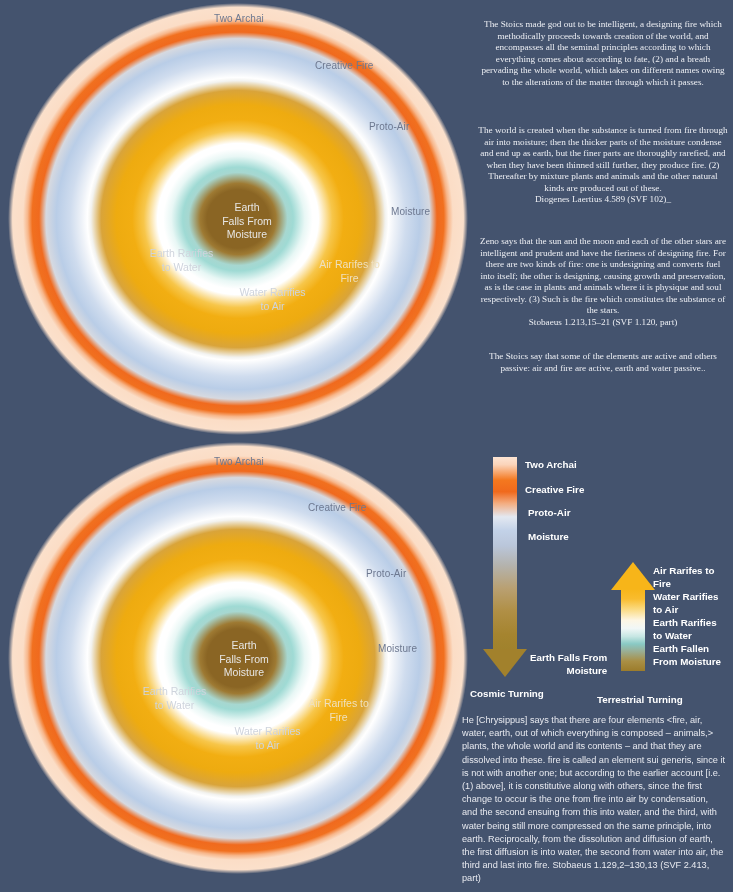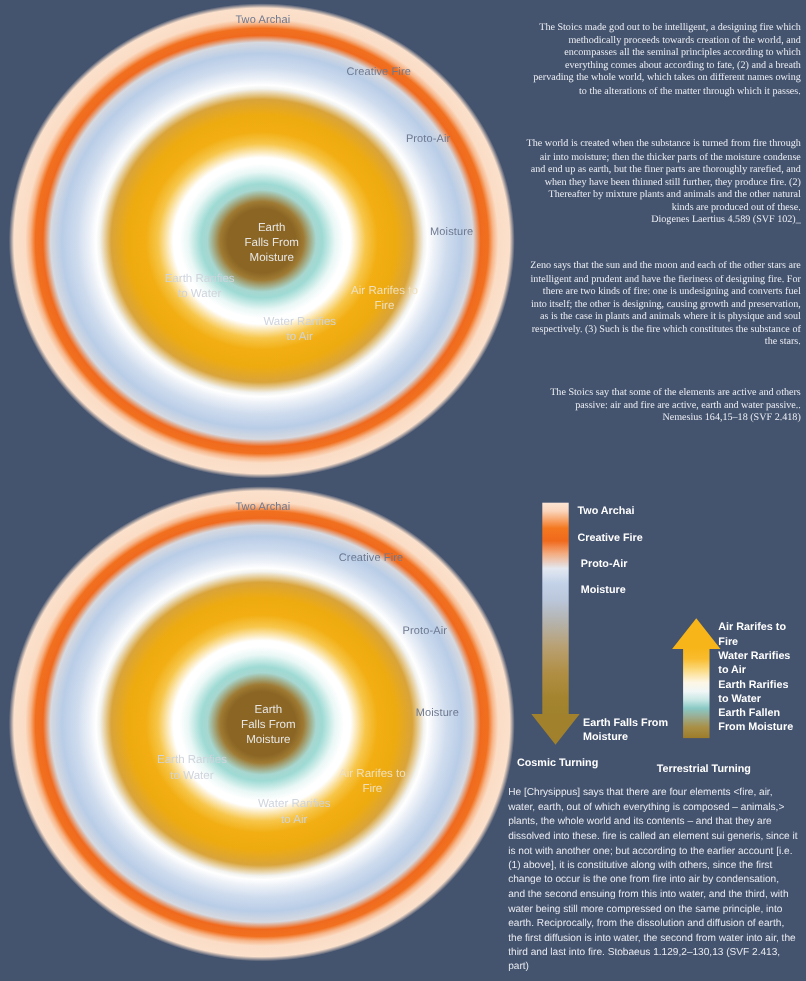--- a/index.html
+++ b/index.html
@@ -65,21 +65,21 @@
   .inner-label.dark{color:#e7e6e4;}
 
   
   .quote{
     position:absolute;
     color:#eceef3;
     font-family:"Liberation Serif", serif;
     font-size:9.2px;
     line-height:11.55px;
     width:250px;
-    text-align:right;
+    text-align:center;
   }
   .quote .cite{display:block;}
 
   
   .legend{position:absolute;}
   .bar-down{
     position:absolute;
     width:24px;
     background:linear-gradient(to bottom,
       #fde5d4 0%,
@@ -217,37 +217,37 @@
     <span>The Stoics made god out to be intelligent, a designing fire which methodically proceeds towards creation of the world, and encompasses all the seminal principles according to which everything comes about according to fate, (2) and a breath pervading the whole world, which takes on different names owing to the alterations of the matter through which it passes.</span>
   </div>
 
   <div class="quote" style="left:478px;top:125px;">
     <span>The world is created when the substance is turned from fire through air into moisture; then the thicker parts of the moisture condense and end up as earth, but the finer parts are thoroughly rarefied, and when they have been thinned still further, they produce fire. (2) Thereafter by mixture plants and animals and the other natural kinds are produced out of these.</span>
     <span class="cite">Diogenes Laertius 4.589 (SVF 102)_</span>
   </div>
 
   <div class="quote" style="left:478px;top:236px;">
     <span>Zeno says that the sun and the moon and each of the other stars are intelligent and prudent and have the fieriness of designing fire. For there are two kinds of fire: one is undesigning and converts fuel into itself; the other is designing, causing growth and preservation, as is the case in plants and animals where it is physique and soul respectively. (3) Such is the fire which constitutes the substance of the stars.</span>
+    <span class="cite">Stobaeus 1.213,15–21 (SVF 1.120, part)</span>
   </div>
 
   <div class="quote" style="left:478px;top:351px;">
     <span>The Stoics say that some of the elements are active and others passive: air and fire are active, earth and water passive..</span>
-    <span class="cite">Nemesius 164,15–18 (SVF 2.418)</span>
   </div>
 
   <div class="legend" style="left:470px;top:452px;width:130px;height:240px;">
     <div class="bar-down" style="left:23px;top:5px;height:193px;"></div>
     <div class="arrowhead-down" style="left:13px;top:197px;"></div>
 
     <div class="legend-text" style="left:55px;top:6px;">Two Archai</div>
     <div class="legend-text" style="left:55px;top:31px;">Creative Fire</div>
     <div class="legend-text" style="left:58px;top:54px;">Proto-Air</div>
     <div class="legend-text" style="left:58px;top:78px;">Moisture</div>
 
-    <div class="legend-text" style="left:60px;top:199px;">
+    <div class="legend-text" style="left:60px;top:199px;text-align:right;">
       <div>Earth Falls From</div>
       <div>Moisture</div>
     </div>
 
     <div class="turning-text" style="left:0px;top:236px;">Cosmic Turning</div>
   </div>
 
   <div class="legend" style="left:598px;top:558px;width:135px;height:134px;">
     <div class="arrowhead-up" style="left:13px;top:4px;"></div>
     <div class="bar-up" style="left:23px;top:31px;height:82px;"></div>

